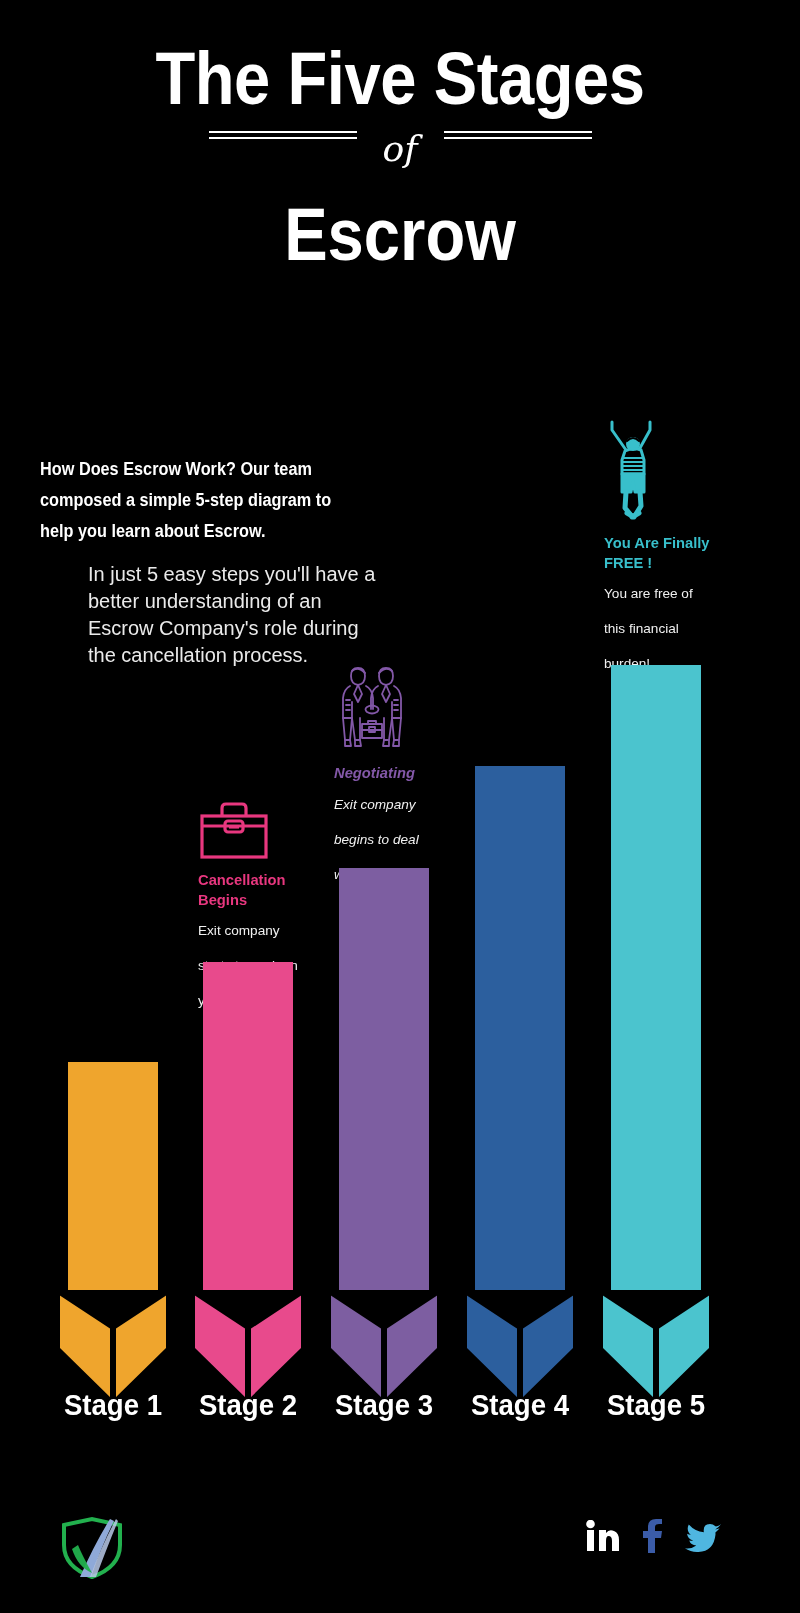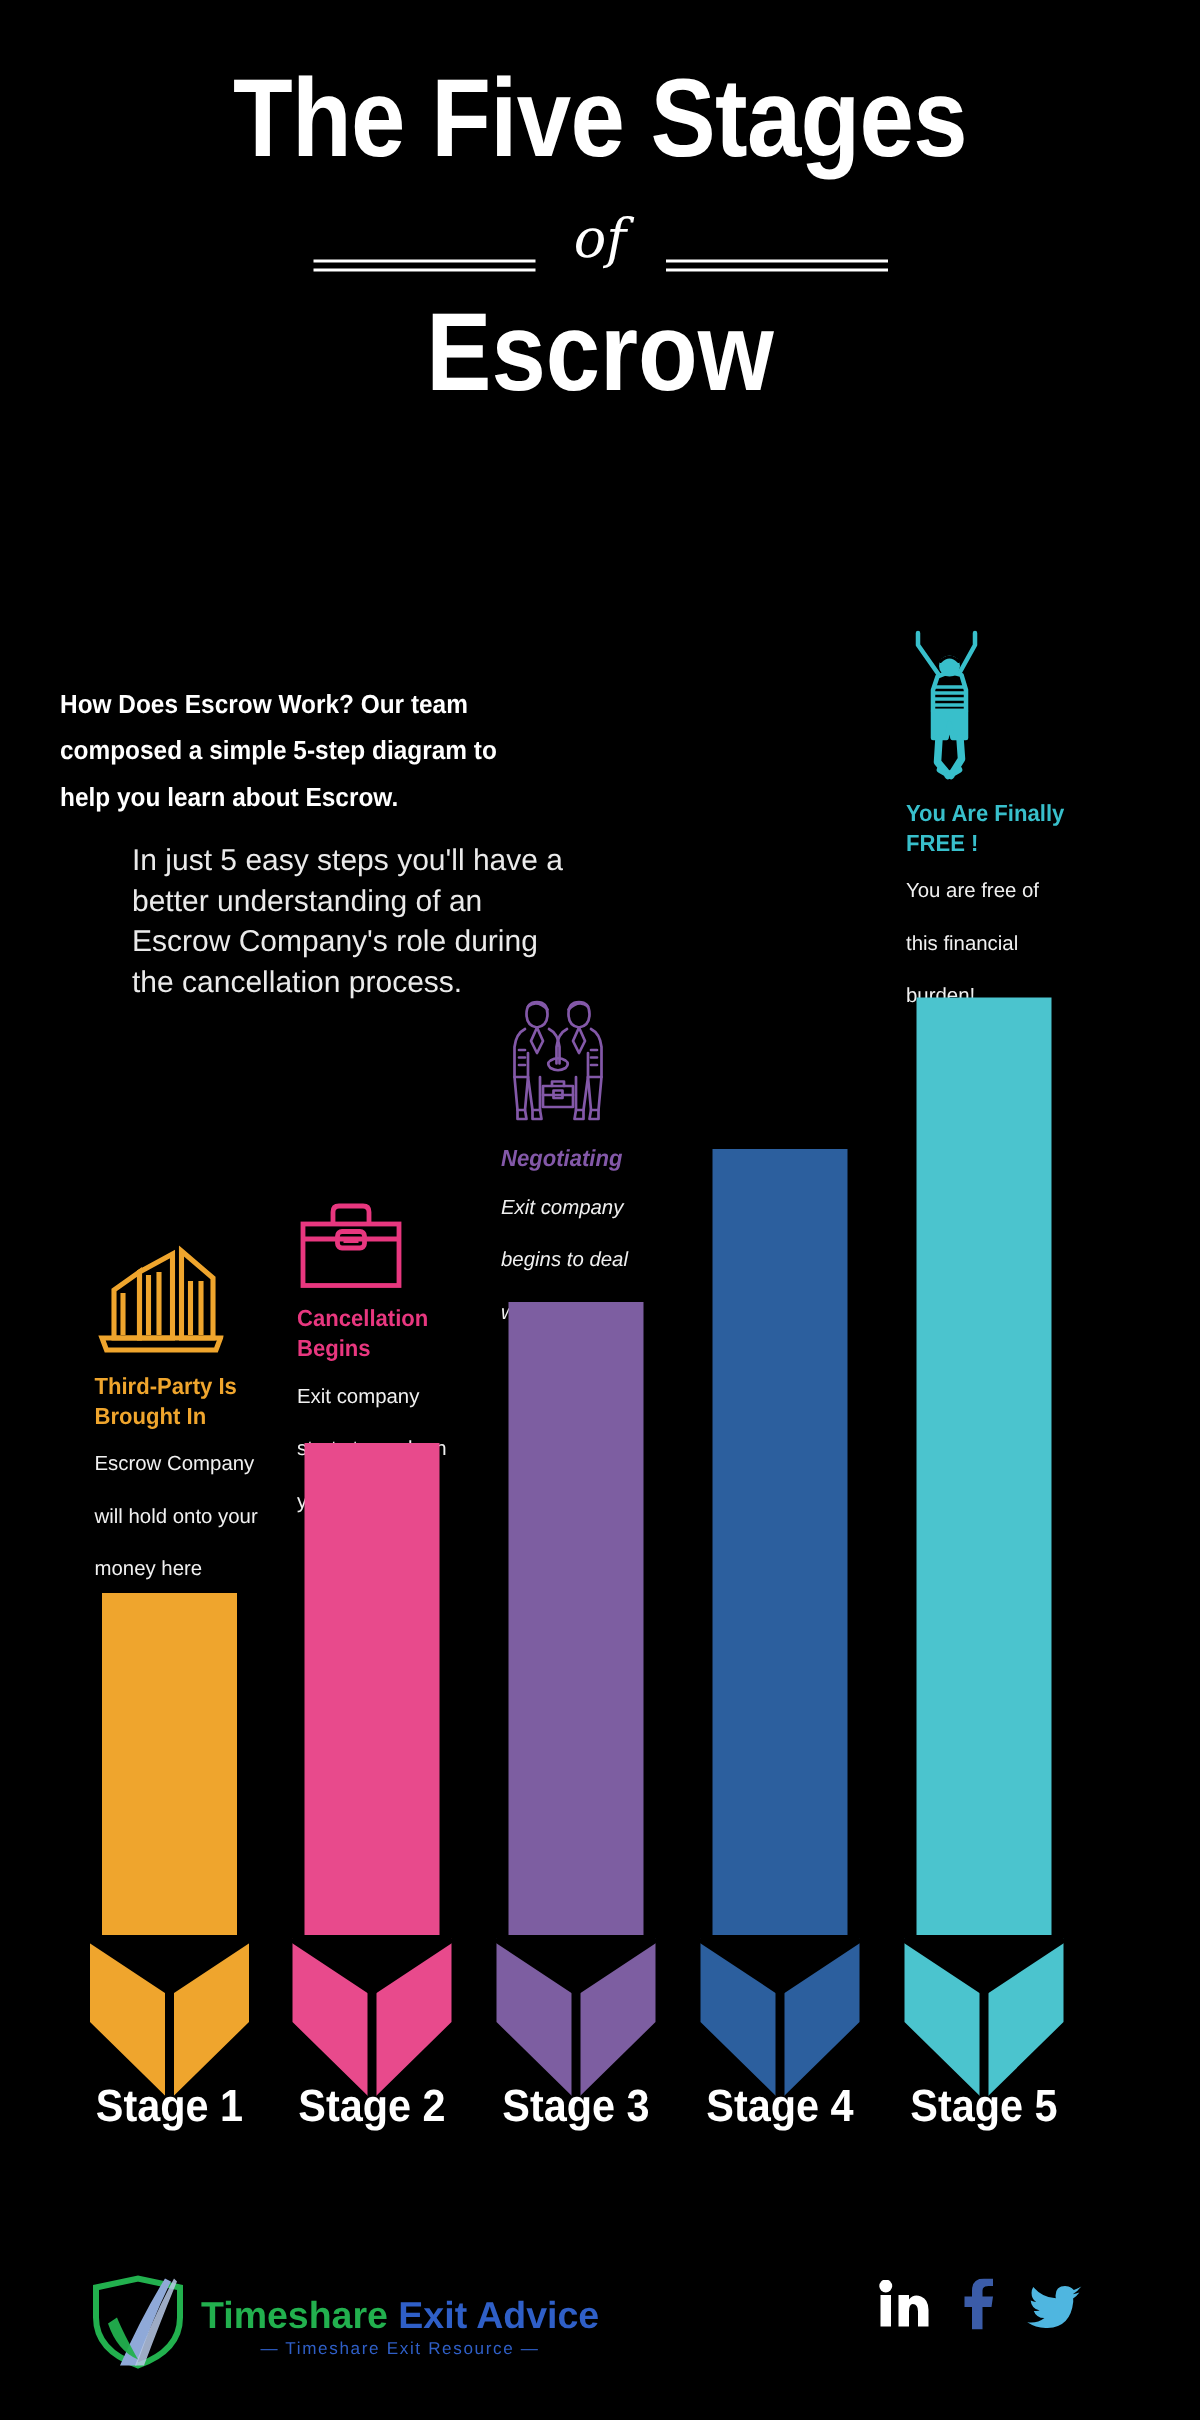--- a/index.html
+++ b/index.html
@@ -17,21 +17,21 @@
   .title-main {
     font-family:"Liberation Sans Narrow","Liberation Sans",sans-serif;
     font-weight:bold;
     font-size:74px;
     letter-spacing:-0.5px;
     line-height:0.95;
     transform:scaleX(0.88);
     color:#fff;
   }
   .of-row {
-    display:flex; align-items:flex-end; justify-content:center;
+    display:flex; align-items:flex-start; justify-content:center;
     gap:0px; margin-top:16px; height:52px;
   }
   .rule { width:148px; position:relative; height:10px; }
   .rule::before, .rule::after {
     content:""; position:absolute; left:0; right:0; height:2px; background:#fff;
   }
   .rule::before { top:1px; }
   .rule::after { top:7px; }
   .of-word {
     font-family:"DejaVu Serif", serif;
@@ -125,37 +125,20 @@
   <div class="title-sub">Escrow</div>
 </div>
 
 <div class="intro">
   <div class="intro-lead">How Does Escrow Work? Our team composed a simple 5-step diagram to help you learn about Escrow.</div>
   <div class="intro-body">In just 5 easy steps you'll have a better understanding of an Escrow Company's role during the cancellation process.</div>
 </div>
 
 <div class="chart">
 
-  <div class="col" style="left:63px; top:818px; width:112px;">
-    <div class="icon-wrap">
-      <svg width="86" height="78" viewBox="0 0 86 78">
-        <g fill="none" stroke="#EFA52D" stroke-width="3.4" stroke-linejoin="miter">
-          <path d="M58 6 L79 24 L79 64 L58 64 Z"></path>
-          <path d="M30 20 L52 8 L52 64 L30 64 Z"></path>
-          <path d="M13 32 L30 20 L30 64 L13 64 Z"></path>
-          <path d="M64 26 L64 62 M71 26 L71 62"></path>
-          <path d="M36 22 L36 62 M43 20 L43 62"></path>
-          <path d="M19 34 L19 62"></path>
-          <path d="M5 64 L84 64 L81 72 L8 72 Z"></path>
-        </g>
-      </svg>
-    </div>
-    <div class="stage-title" style="color:#EFA52D;">Third-Party Is Brought In</div>
-    <div class="stage-desc">Escrow Company will hold onto your money here</div>
-  </div>
 
   <div class="col" style="left:198px; top:773px; width:112px;">
     <div class="icon-wrap">
       <svg width="72" height="62" viewBox="0 0 72 62">
         <g fill="none" stroke="#E8377F" stroke-width="3.2" stroke-linejoin="miter">
           <rect x="4" y="17" width="64" height="41"></rect>
           <path d="M24 17 L24 9 Q24 5 28 5 L44 5 Q48 5 48 9 L48 17"></path>
           <path d="M4 27 L68 27"></path>
           <rect x="27" y="22" width="18" height="11" rx="3"></rect>
           <path d="M31 28 L41 28"></path>
@@ -283,27 +266,20 @@
 <div class="footer">
   <div class="logo">
     <span>
       <svg width="72" height="66" viewBox="0 0 72 66">
         <path d="M6 10 L34 4 L62 10 L62 30 Q62 52 34 62 Q6 52 6 30 Z" fill="none" stroke="#22b04e" stroke-width="4"></path>
         <path d="M52 4 Q36 30 22 62 L33 62 Q44 30 56 6 Z" fill="#8fa9d8"></path>
         <path d="M58 4 Q44 30 32 62 L38 62 Q50 30 60 6 Z" fill="#b9c9e8" opacity="0.85"></path>
         <path d="M14 34 Q20 52 34 58 Q24 40 20 30 Z" fill="#22b04e" opacity="0.95"></path>
       </svg>
     </span>
-    <span class="logo-text">
-      <div class="logo-line1">
-        <span class="w-green">Timeshare</span>
-        <span class="w-blue">Exit Advice</span>
-      </div>
-      <div class="logo-line2">— Timeshare Exit Resource —</div>
-    </span>
   </div>
 
   <div class="socials">
     <a style="text-decoration:none;">
       <svg width="34" height="32" viewBox="0 0 34 32">
         <rect x="1" y="10" width="7" height="21" fill="#fff"></rect>
         <circle cx="4.5" cy="4" r="4.3" fill="#fff"></circle>
         <path d="M13 31 L13 10 L20 10 L20 13 Q23 9 28 11 Q33 13 33 20 L33 31 L26 31 L26 21 Q26 16 22.5 16 Q20 16 20 21 L20 31 Z" fill="#fff"></path>
       </svg>
     </a>

